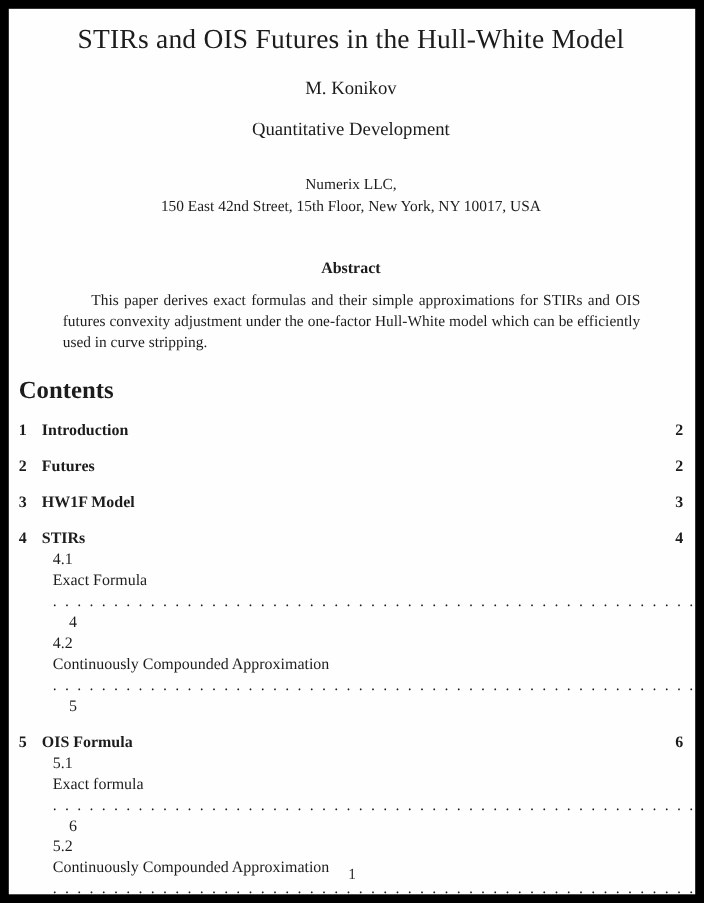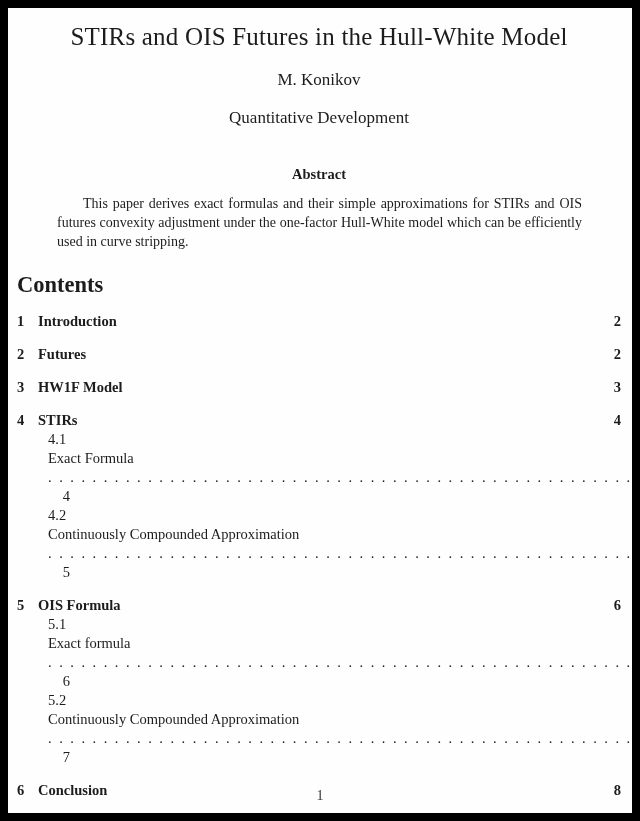--- a/index.html
+++ b/index.html
@@ -111,20 +111,24 @@
 <body>
 
 <div class="page">
 
   <h1 class="doc-title">STIRs and OIS Futures in the Hull-White Model</h1>
 
   <div class="author">M. Konikov</div>
 
   <div class="department">Quantitative Development</div>
 
+  <div class="affiliation">
+    <div>Numerix LLC,</div>
+    <div>150 East 42nd Street, 15th Floor, New York, NY 10017, USA</div>
+  </div>
 
 
   <div class="abstract-heading">Abstract</div>
 
   <p class="abstract-text">This paper derives exact formulas and their simple approximations for STIRs and OIS futures convexity adjustment under the one-factor Hull-White model which can be efficiently used in curve stripping.</p>
 
   <h2 class="contents-heading">Contents</h2>
 
   <div class="toc">
       <div class="toc-row l1">

